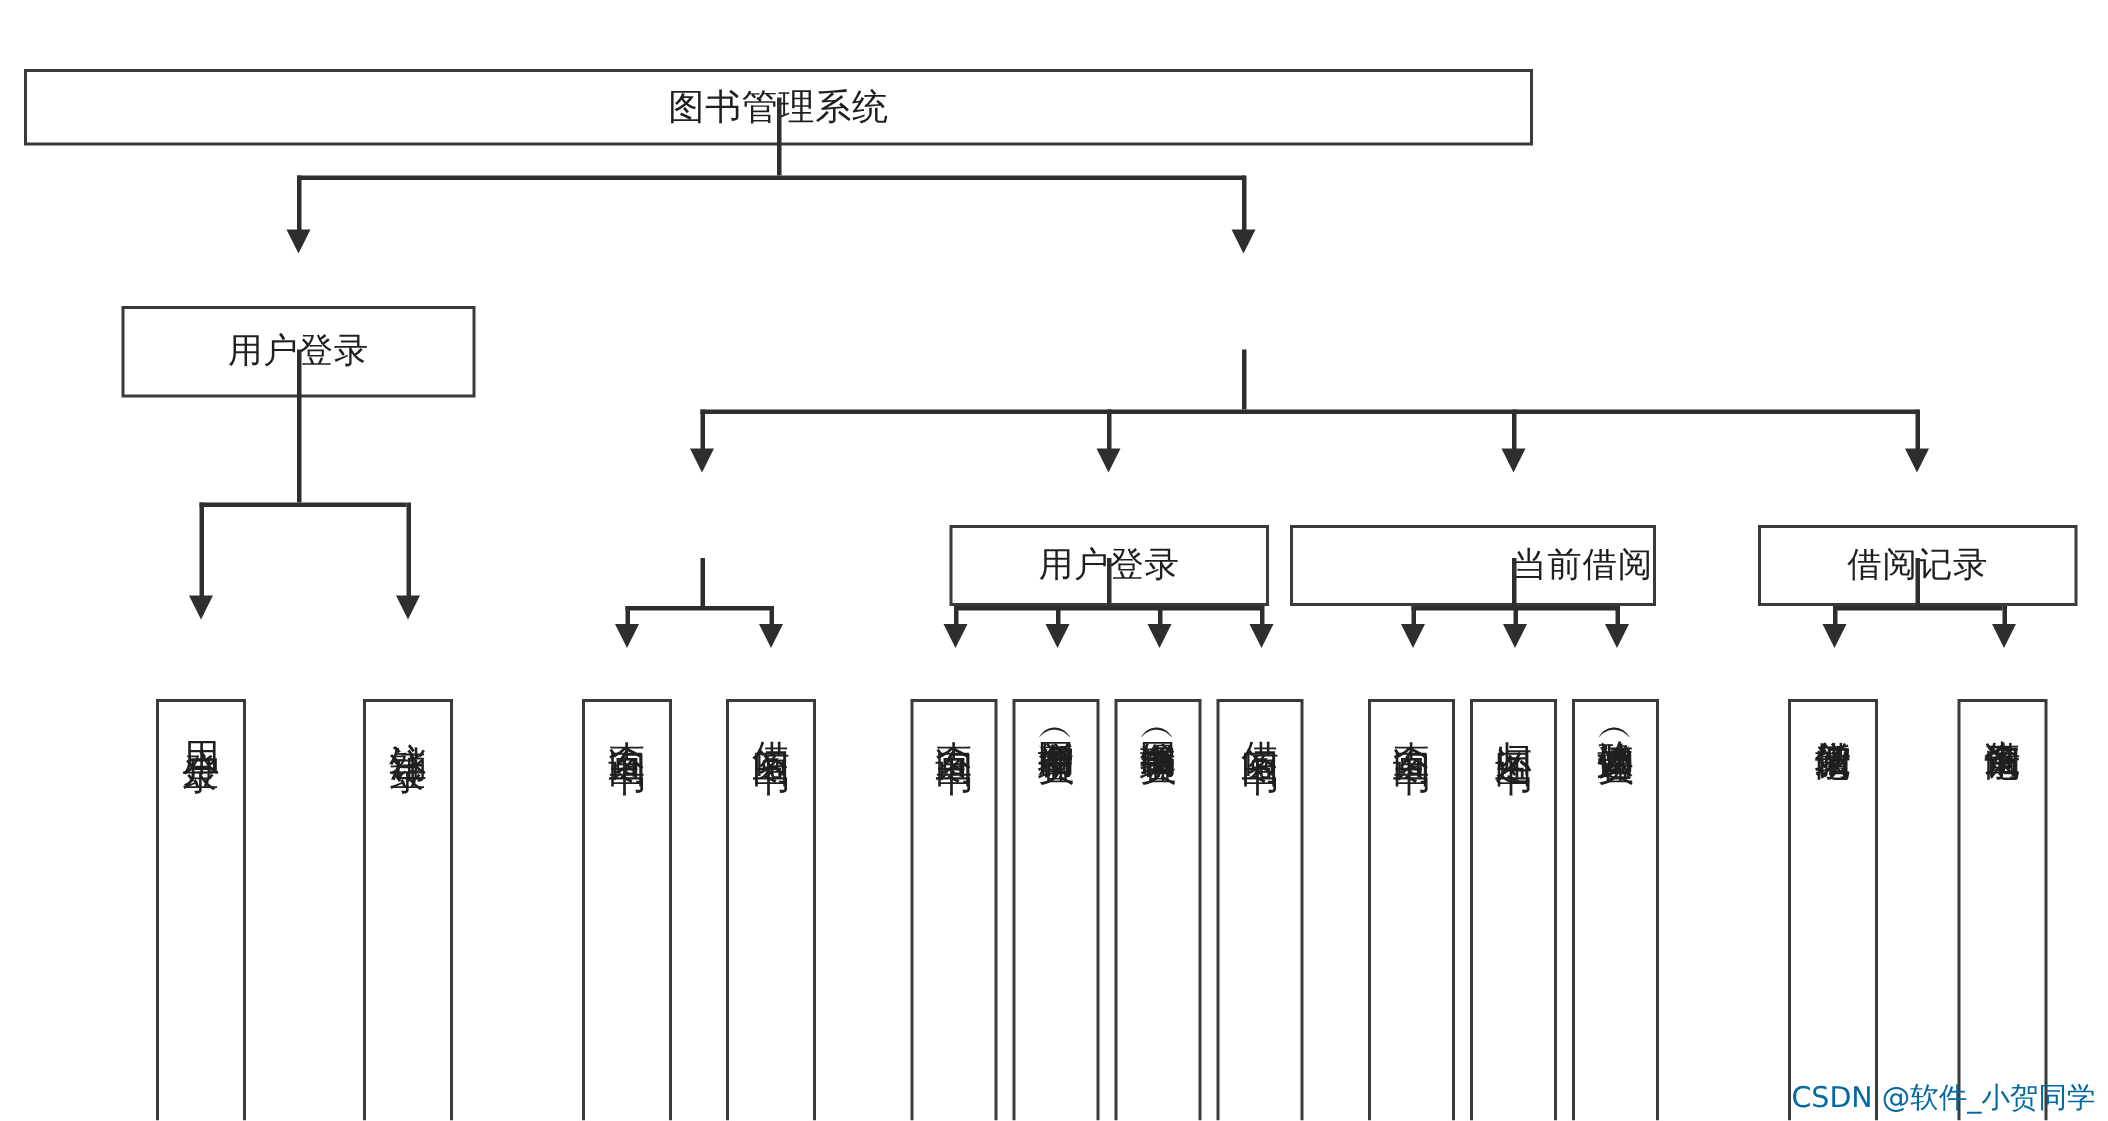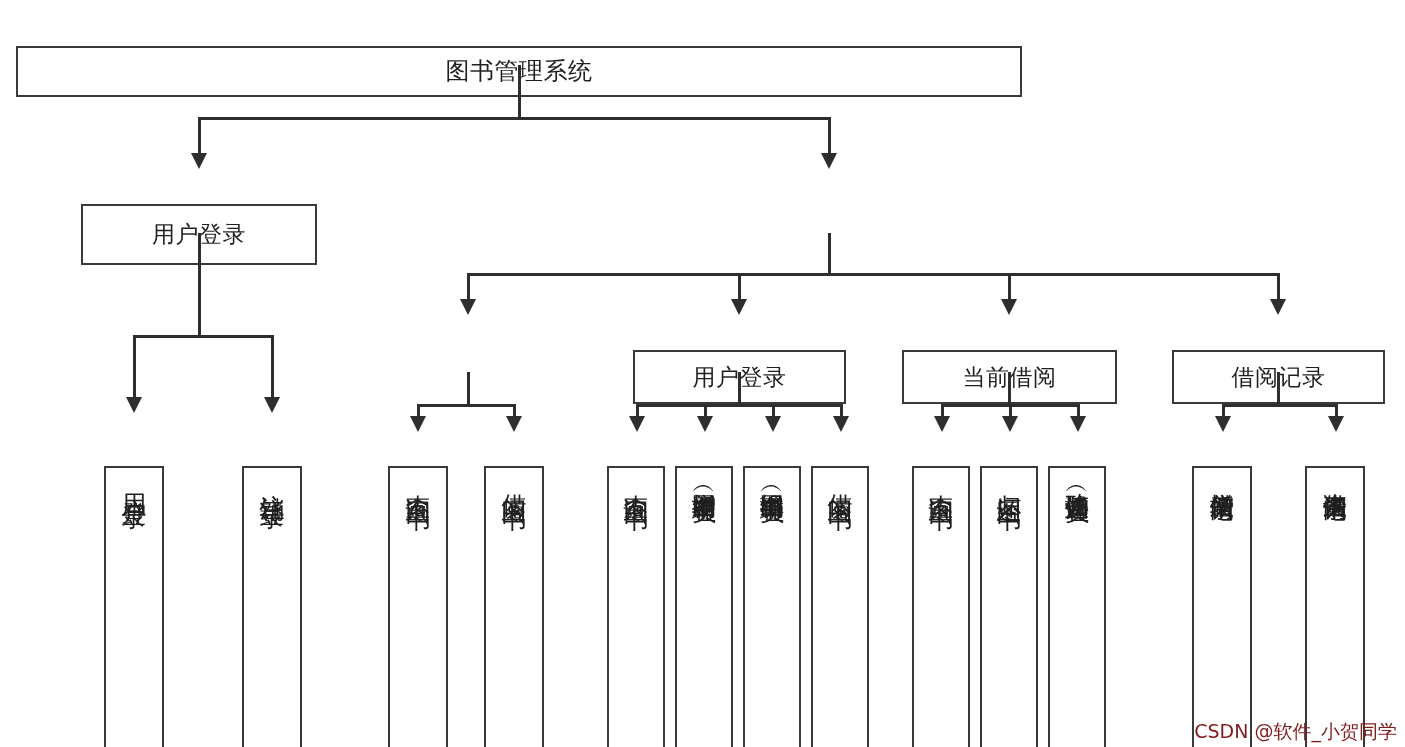--- a/index.html
+++ b/index.html
@@ -80,21 +80,21 @@
     border-right: 8px solid transparent;
     border-top: 16px solid #2e2e2e;
   }
 
   
   #watermark {
     position: absolute;
     right: 8px;
     bottom: 2px;
     font-size: 19px;
-    color: #7f1d1d;
+    color: #0369a1;
     white-space: nowrap;
     font-family: "DejaVu Sans", "Liberation Sans", sans-serif;
   }
 </style>
 </head>
 <body>
 
 <div id="canvas">
 
   <div class="node h root" style="left:16px; top:14px; width:1006px; height:51px;">
@@ -127,21 +127,21 @@
   <div class="vline" style="left:738px; top:273px; height:28px;"></div>
   <div class="arrow" style="left:731px; top:299px;"></div>
   <div class="vline" style="left:1008px; top:273px; height:28px;"></div>
   <div class="arrow" style="left:1001px; top:299px;"></div>
   <div class="vline" style="left:1277px; top:273px; height:28px;"></div>
   <div class="arrow" style="left:1270px; top:299px;"></div>
 
   <div class="node h" style="left:633px; top:318px; width:213px; height:54px;">
     <span class="node-label">用户登录</span>
   </div>
-  <div class="node h" style="left:902px; top:318px; width:215px; height:54px;">
+  <div class="node h" style="left:860px; top:318px; width:244px; height:54px;justify-content:flex-end;">
     <span class="node-label">当前借阅</span>
   </div>
   <div class="node h" style="left:1172px; top:318px; width:213px; height:54px;">
     <span class="node-label">借阅记录</span>
   </div>
 
   <div class="vline" style="left:467px; top:372px; height:32px;"></div>
   <div class="hline" style="left:417px; top:404px; width:97px;"></div>
   <div class="vline" style="left:417px; top:404px; height:14px;"></div>
   <div class="arrow" style="left:410px; top:416px;"></div>

